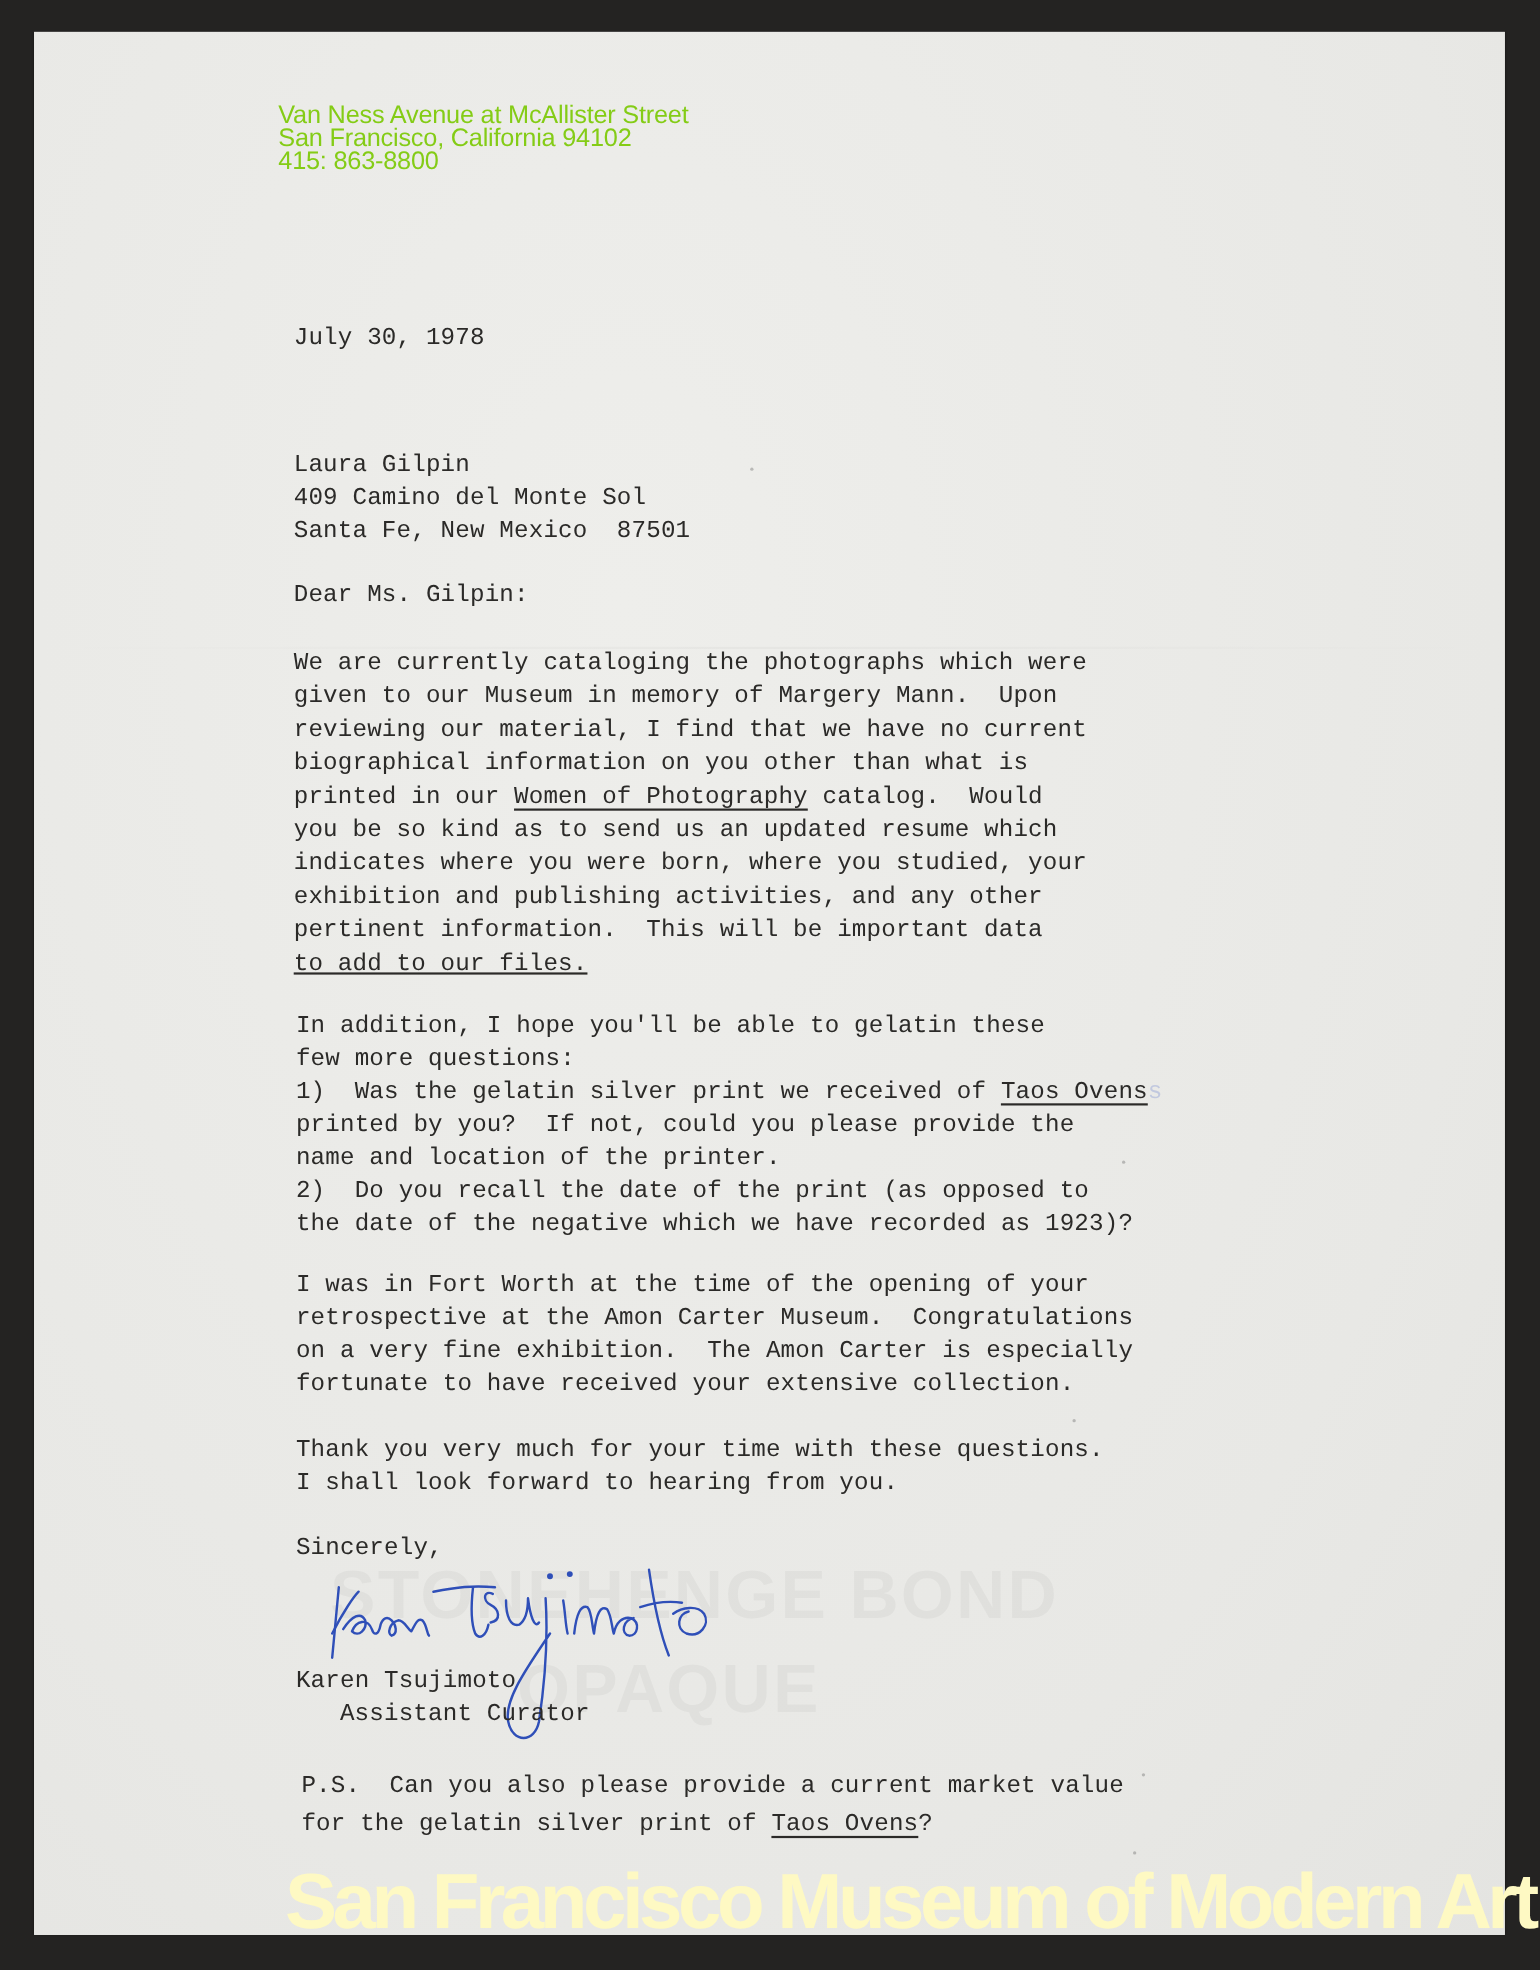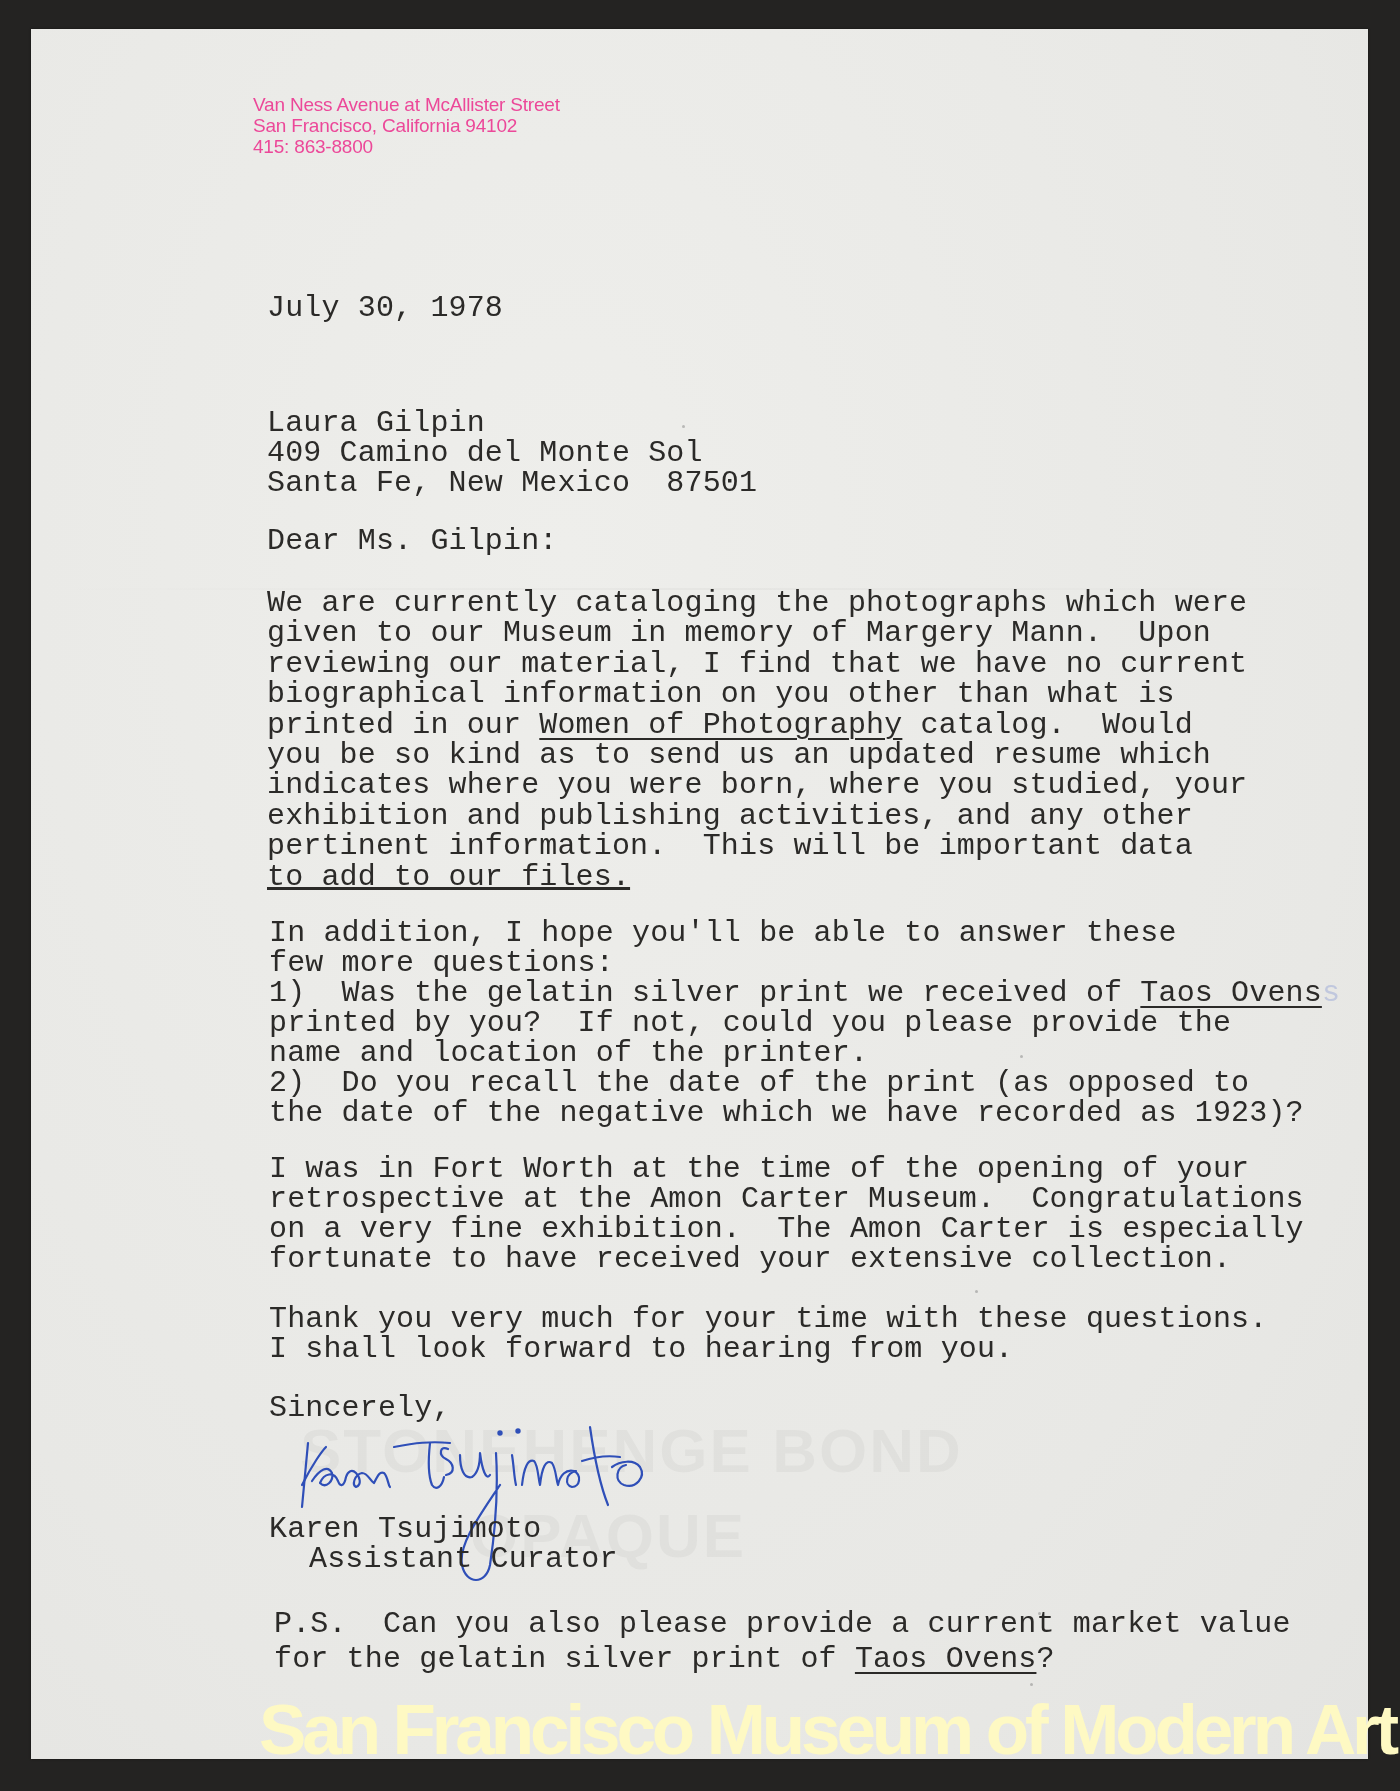--- a/index.html
+++ b/index.html
@@ -12,28 +12,28 @@
     background:#ebebe8;
     background-image: radial-gradient(ellipse at 40% 30%, #eeeeeb 0%, #e8e8e5 70%, #e4e4e1 100%);
     box-shadow: 0 0 2px rgba(0,0,0,0.5);
   }
   .fold {
     position:absolute; left:31px; top:588px; width:1337px; height:2px;
     background:linear-gradient(to right, rgba(0,0,0,0.0), rgba(0,0,0,0.03), rgba(0,0,0,0.0));
   }
   .letterhead {
     position:absolute; left:253px; top:94px;
-    font-family:"Liberation Sans", sans-serif; font-size:19px; line-height:21px;
-    color:#ec4899; letter-spacing:-0.2px;
+    font-family:"Liberation Sans", sans-serif; font-size:23px; line-height:21px;
+    color:#84cc16; letter-spacing:-0.2px;
   }
   .letterhead div { height:21px; white-space:nowrap; }
   .tw {
     position:absolute; left:267px;
     font-family:"Liberation Mono", "DejaVu Sans Mono", monospace;
-    font-size:30px; line-height:30px; height:30px;
+    font-size:22px; line-height:30px; height:30px;
     letter-spacing:0.15px; color:#2b2a28; white-space:pre;
   }
   .ul { text-decoration:underline; text-decoration-thickness:2px; text-underline-offset:5px; }
   .ghost { color:rgba(120,140,210,0.35); }
   .logo {
     position:absolute; left:259px; top:1690px;
     font-family:"Liberation Sans", sans-serif; font-weight:bold;
     font-size:71px; line-height:80px; color:#fef9c3;
     letter-spacing:-4.1px; white-space:nowrap;
   }
@@ -74,21 +74,21 @@
   <div class="tw" style="top:679px;text-align:center;">biographical information on you other than what is</div>
   <div class="tw" style="top:710px;"><span>printed in our </span><span class="ul">Women of Photography</span><span> </span><span>catalog.  Would</span></div>
   <div class="tw" style="top:740px;">you be so kind as to send us an updated resume which</div>
   <div class="tw" style="top:770px;">indicates where you were born, where you studied, your</div>
   <div class="tw" style="top:801px;">exhibition and publishing activities, and any other</div>
   <div class="tw" style="top:831px;">pertinent information.  This will be important data</div>
   <div class="tw" style="top:862px;text-decoration:underline;">to add to our files.</div>
 </div>
 
 <div>
-  <div class="tw" style="top:918px; left:269px;">In addition, I hope you'll be able to answer these</div>
+  <div class="tw" style="top:918px; left:269px;">In addition, I hope you'll be able to gelatin these</div>
   <div class="tw" style="top:948px; left:269px;">few more questions:</div>
   <div class="tw" style="top:978px; left:269px;"><span>1)  Was the gelatin silver print we received of </span><span class="ul">Taos Ovens</span><span class="ghost">s</span></div>
   <div class="tw" style="top:1008px; left:269px;">printed by you?  If not, could you please provide the</div>
   <div class="tw" style="top:1038px; left:269px;">name and location of the printer.</div>
   <div class="tw" style="top:1068px; left:269px;">2)  Do you recall the date of the print (as opposed to</div>
   <div class="tw" style="top:1098px; left:269px;">the date of the negative which we have recorded as 1923)?</div>
 </div>
 
 <div>
   <div class="tw" style="top:1154px; left:269px;">I was in Fort Worth at the time of the opening of your</div>

